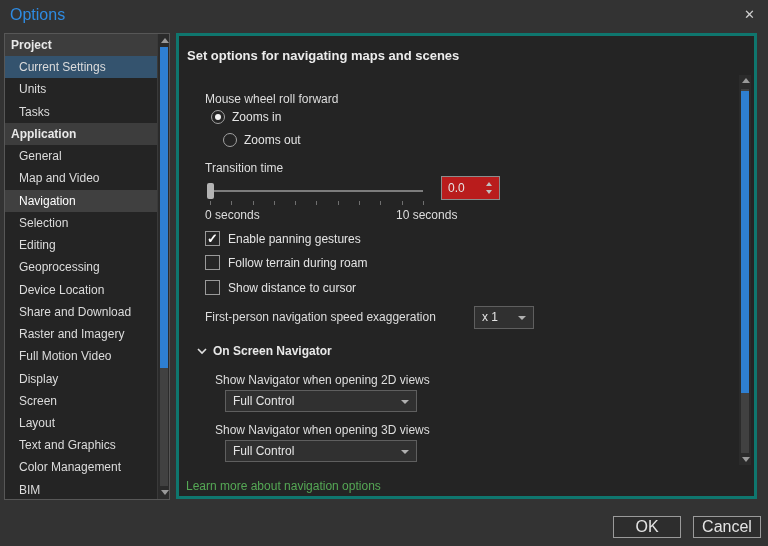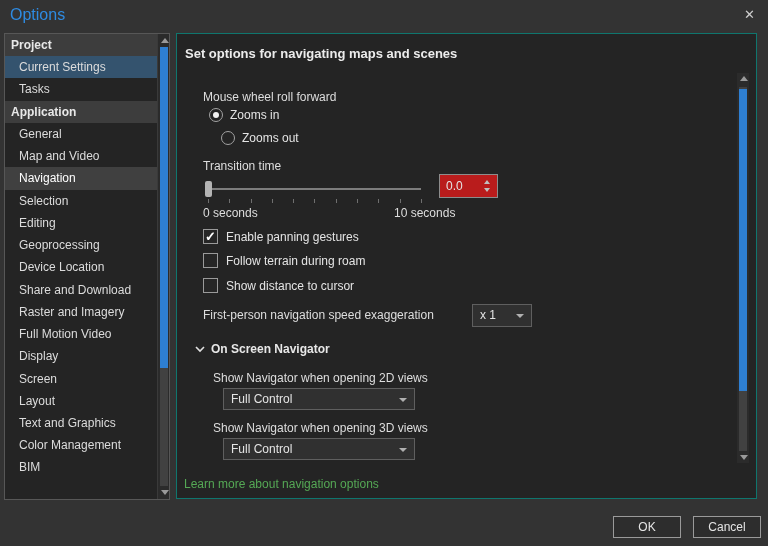--- a/index.html
+++ b/index.html
@@ -30,21 +30,21 @@
   .sbar { position:absolute; width:12px; background:#2b2b2b; border-left:1px solid #3a3a3a; }
   .sbar .track { position:absolute; left:2px; width:8px; background:#414141; }
   .sbar .thumb { position:absolute; left:2px; width:8px; background:#2e7fd2; }
   .arr { position:absolute; left:3px; width:0; height:0; border-left:4px solid transparent; border-right:4px solid transparent; }
   .arr-up { border-bottom:5px solid #9a9a9a; }
   .arr-down { border-top:5px solid #9a9a9a; }
 
   
   .panel {
     position:absolute; left:176px; top:33px; width:581px; height:466px;
-    background:#242424; border:1px solid #0f766e; overflow:hidden;
+    background:#242424; border:3px solid #0f766e; overflow:hidden;
   }
   .heading { position:absolute; left:8px; top:12px; font-size:13px; font-weight:bold; color:#ececec; }
   .lbl { position:absolute; color:#dedede; }
 
   
   .radio-row { position:absolute; display:flex; align-items:center; cursor:pointer; }
   .radio { width:14px; height:14px; border-radius:50%; border:1px solid #a2a2a2; background:#242424; margin-right:7px; position:relative; flex:none; }
   .radio.on::after { content:""; position:absolute; left:3px; top:3px; width:6px; height:6px; border-radius:50%; background:#f2f2f2; }
 
   
@@ -70,36 +70,37 @@
   .dd .dd-arr { position:absolute; right:7px; top:9px; width:0; height:0; border-left:4px solid transparent; border-right:4px solid transparent; border-top:4px solid #b0b0b0; }
 
   
   .section-hdr { position:absolute; left:18px; top:308px; display:flex; align-items:center; font-weight:bold; color:#e8e8e8; cursor:pointer; }
   .section-hdr svg { margin-right:6px; }
 
   .link { position:absolute; left:7px; top:443px; color:#55a855; cursor:pointer; }
 
   
   .btn { position:absolute; top:516px; width:68px; height:22px; background:#2d2d2d; border:1px solid #9a9a9a; color:#e4e4e4;
-         text-align:center; line-height:20px; font-size:12px; cursor:pointer; }
+         text-align:center; line-height:20px; font-size:16px; cursor:pointer; }
   #ok-btn { left:613px; }
   #cancel-btn { left:693px; }
 </style>
 </head>
 <body>
 
 <div id="dialog">
 
   <div class="title">Options</div>
   <div class="close">✕</div>
 
   <div class="sidebar">
     <div class="nav-list">
       <div class="nav-row nav-header">Project</div>
       <div class="nav-row nav-item sel-muted">Current Settings</div>
+      <div class="nav-row nav-item">Units</div>
       <div class="nav-row nav-item">Tasks</div>
       <div class="nav-row nav-header">Application</div>
       <div class="nav-row nav-item">General</div>
       <div class="nav-row nav-item">Map and Video</div>
       <div class="nav-row nav-item sel-active">Navigation</div>
       <div class="nav-row nav-item">Selection</div>
       <div class="nav-row nav-item">Editing</div>
       <div class="nav-row nav-item">Geoprocessing</div>
       <div class="nav-row nav-item">Device Location</div>
       <div class="nav-row nav-item">Share and Download</div>

